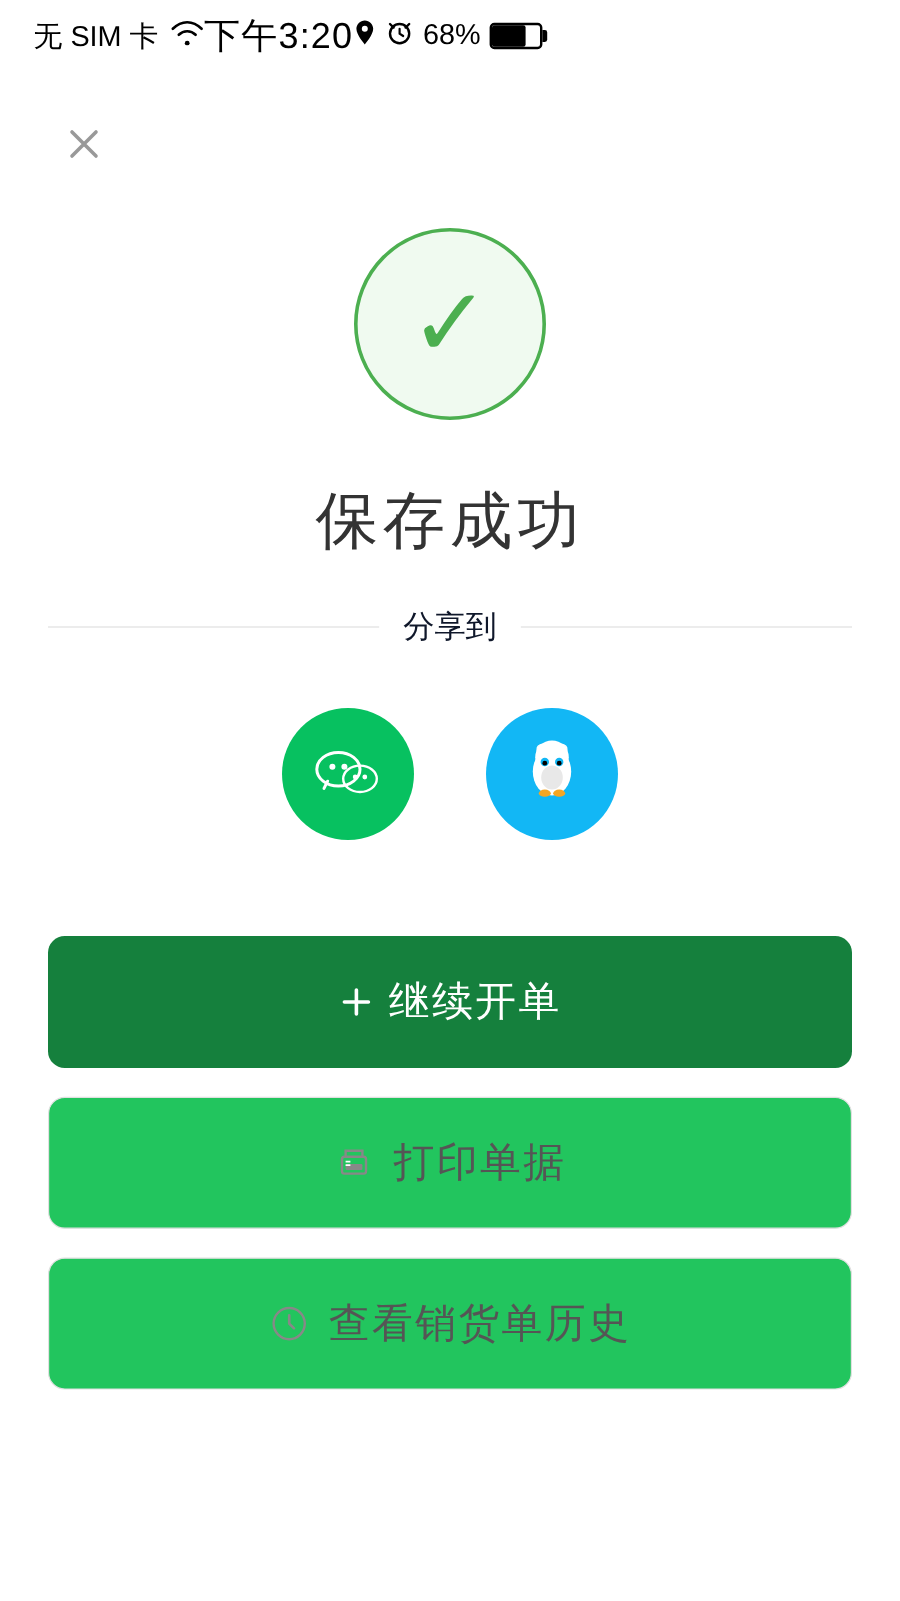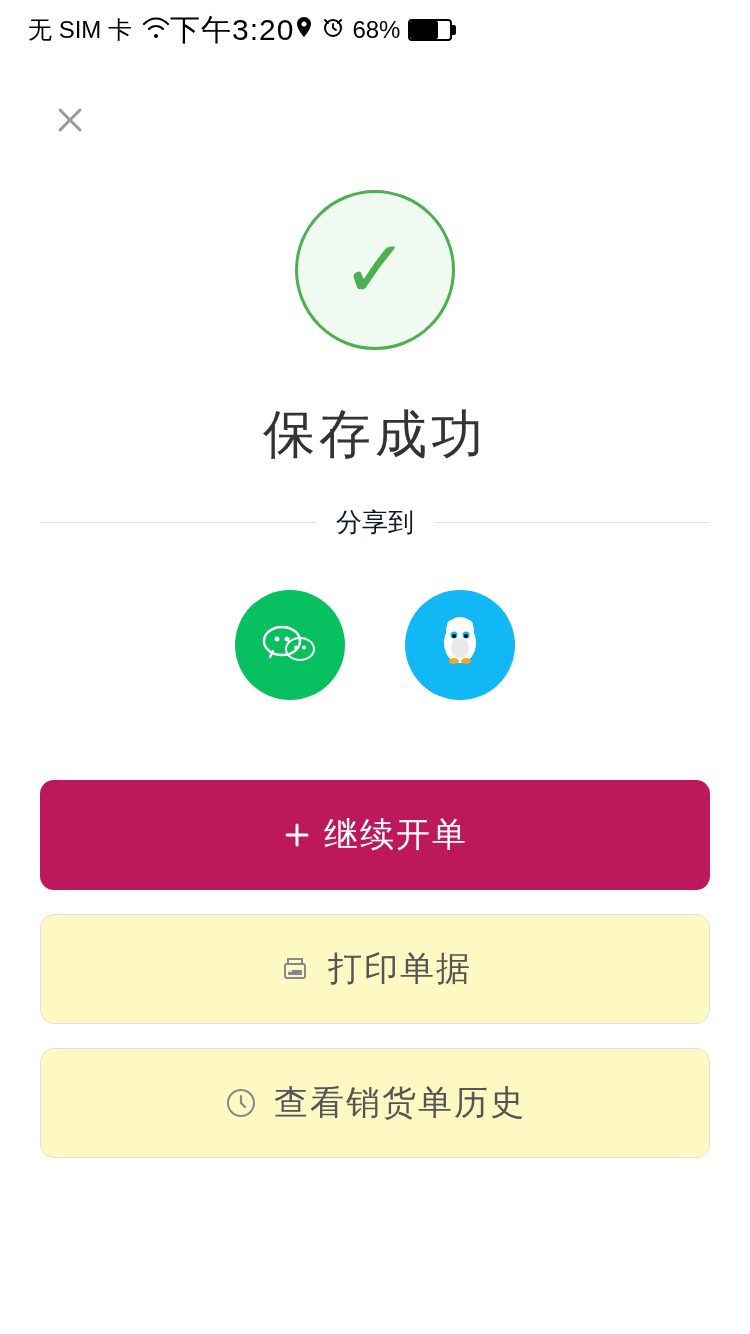--- a/index.html
+++ b/index.html
@@ -185,26 +185,26 @@
       border: none;
       font-size: 34px;
       cursor: pointer;
       display: flex;
       align-items: center;
       justify-content: center;
       gap: 16px;
       letter-spacing: 2px;
     }
     .btn-primary {
-      background: #be185d;
+      background: #15803d;
       color: #fff;
       gap: 12px;
     }
     .btn-secondary {
-      background: #fef9c3;
+      background: #22c55e;
       color: #555;
       border: 1.5px solid #e0e0e0;
     }
 
     
     .btn-icon {
       display: inline-flex;
       align-items: center;
       justify-content: center;
     }

